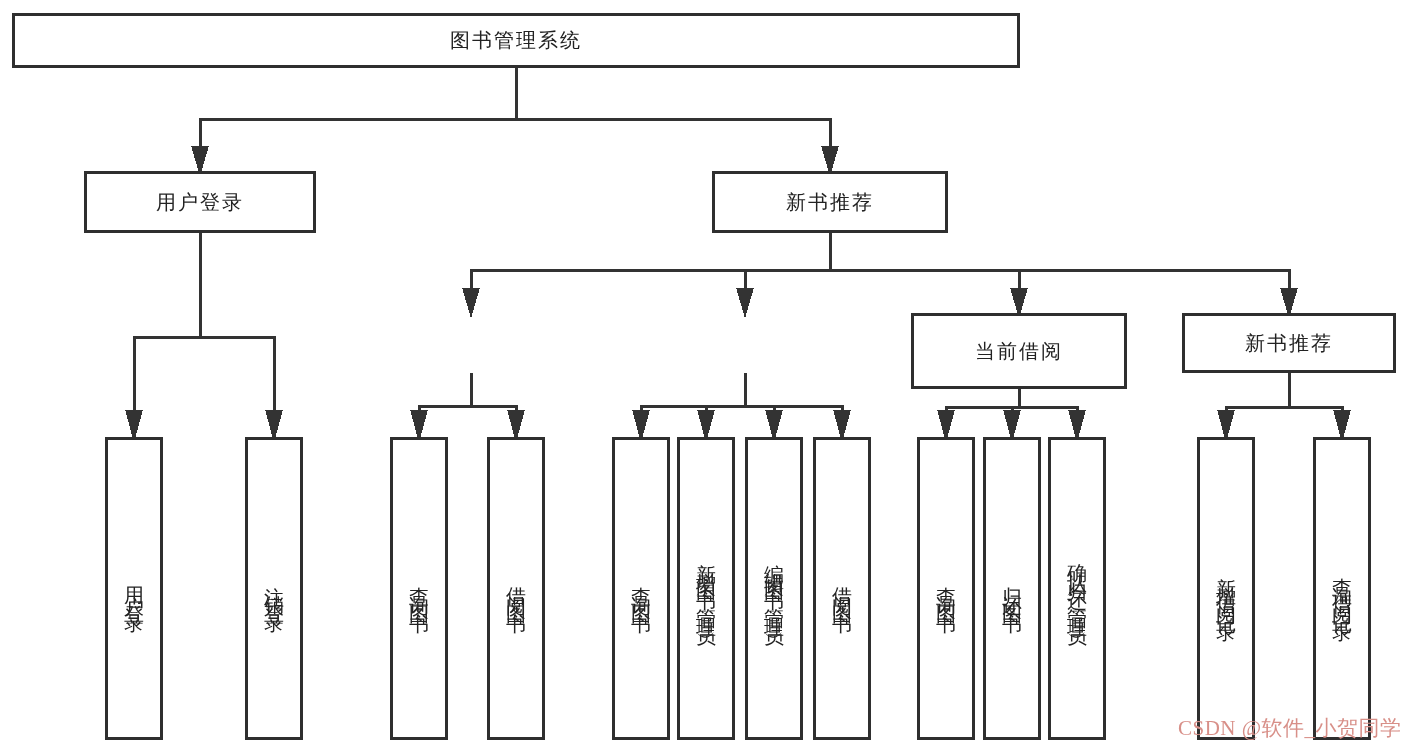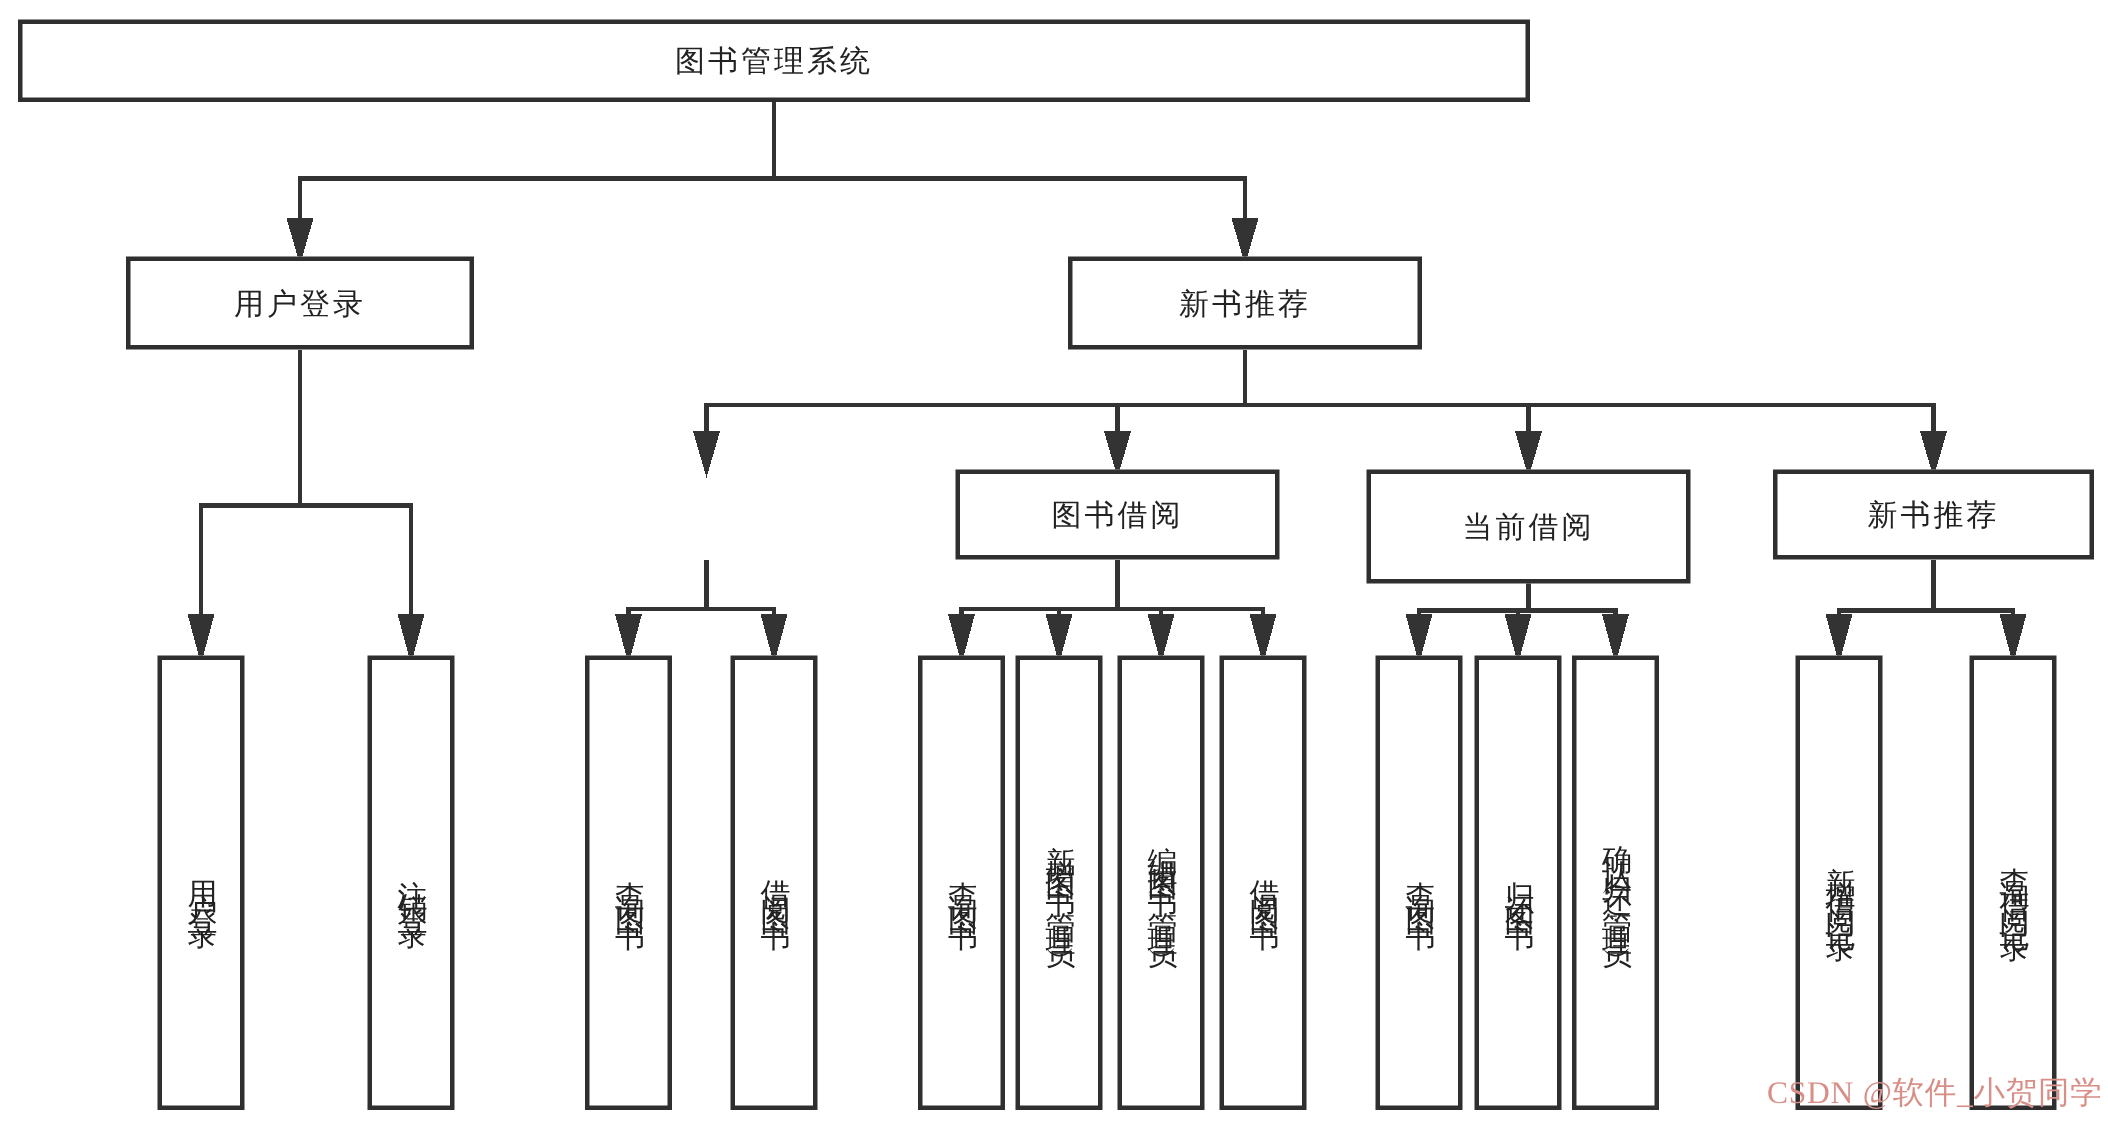--- a/index.html
+++ b/index.html
@@ -96,23 +96,20 @@
     <span class="lbl">图书管理系统</span>
   </div>
 
   <div class="box" style="left:84px;top:171px;width:232px;height:62px">
     <span class="lbl">用户登录</span>
   </div>
   <div class="box" style="left:712px;top:171px;width:236px;height:62px">
     <span class="lbl">新书推荐</span>
   </div>
 
-  <div class="box" style="left:637px;top:313px;width:216px;height:60px">
-    <span class="lbl">图书借阅</span>
-  </div>
   <div class="box" style="left:911px;top:313px;width:216px;height:76px">
     <span class="lbl">当前借阅</span>
   </div>
   <div class="box" style="left:1182px;top:313px;width:214px;height:60px">
     <span class="lbl">新书推荐</span>
   </div>
 
   <div class="box leaf" style="left:105px;top:437px;width:58px;height:303px">
     <span class="lbl">用户登录</span>
   </div>

